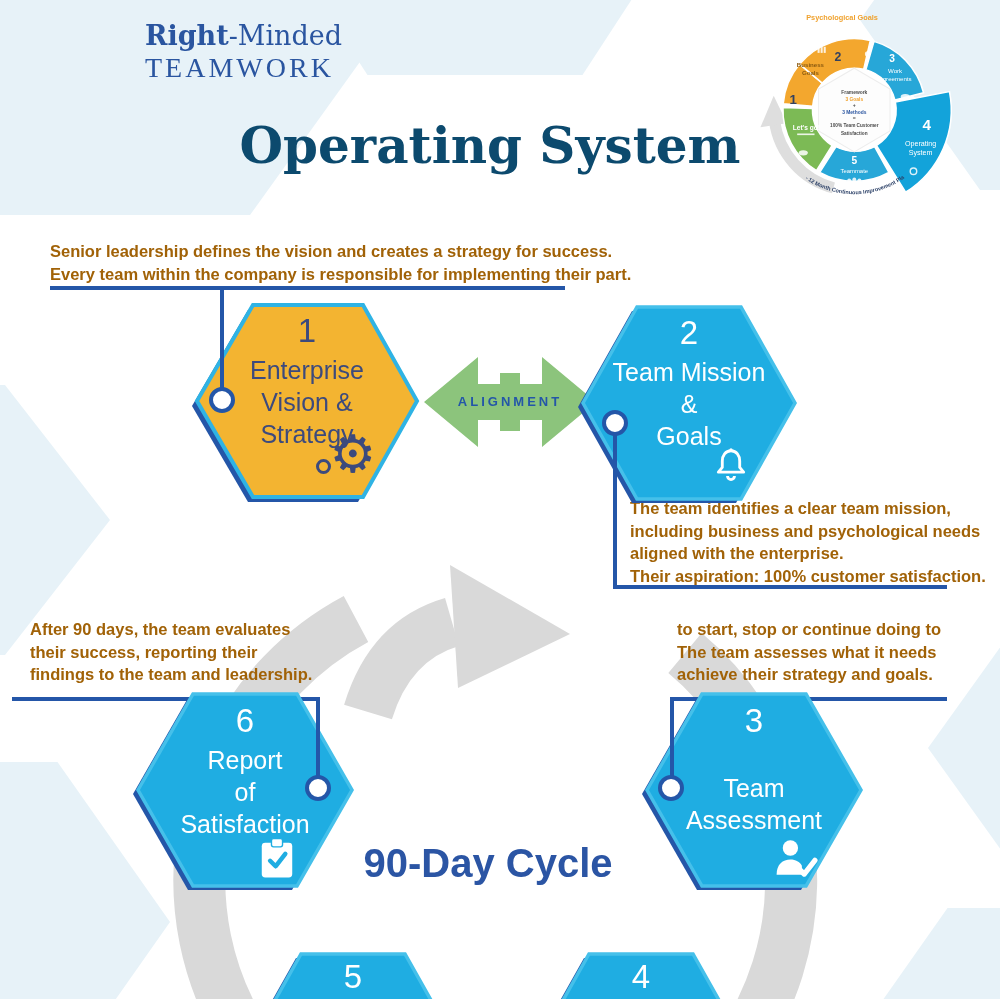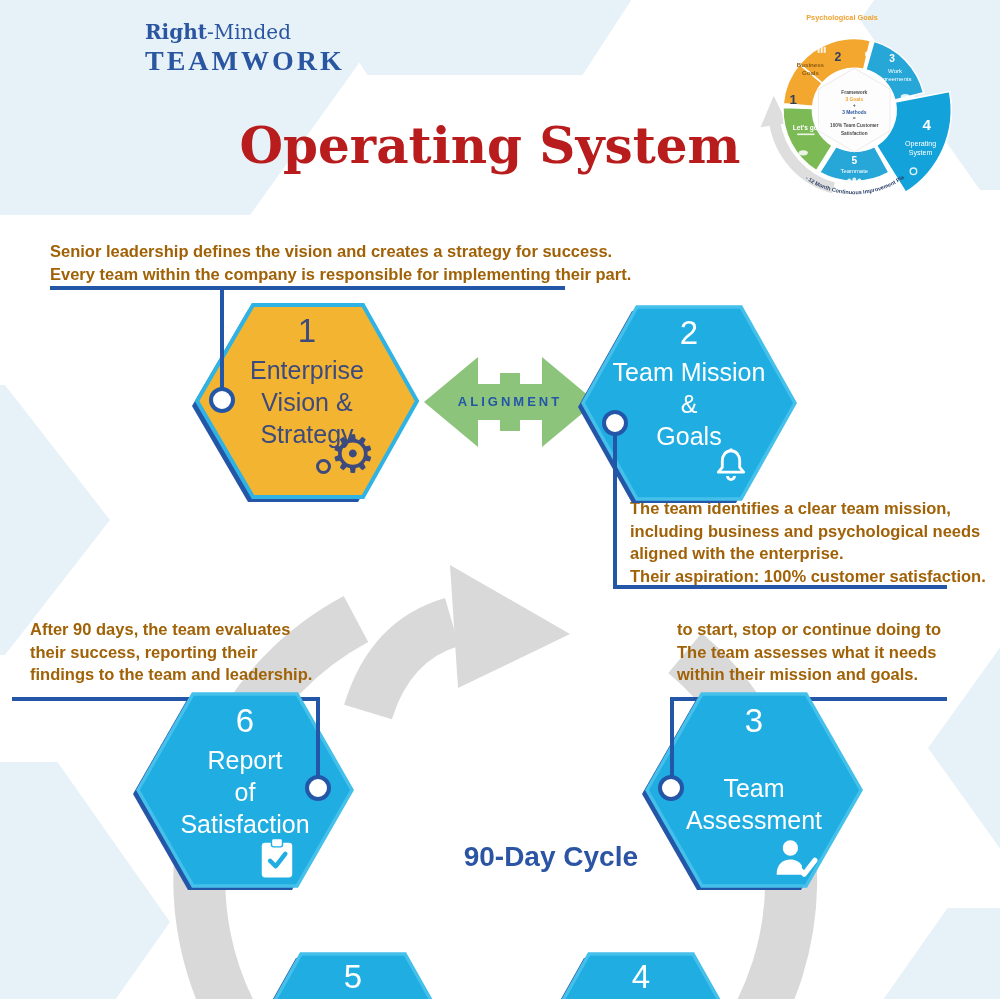--- a/index.html
+++ b/index.html
@@ -4,26 +4,26 @@
 <style>
   html,body{margin:0;padding:0;background:#fff;}
   #canvas{position:relative;width:1000px;height:999px;overflow:hidden;background:#ffffff;
           font-family:"Liberation Sans",sans-serif;}
   .abs{position:absolute;}
   
   .bg-hex{position:absolute;background:#e7f2f8;
           clip-path:polygon(25% 0,75% 0,100% 50%,75% 100%,25% 100%,0 50%);}
   
   .brand{position:absolute;left:145px;top:20px;color:#2a55a0;}
-  .brand-l1{font-family:"DejaVu Serif",serif;font-size:20px;}
+  .brand-l1{font-family:"DejaVu Serif",serif;font-size:27px;}
   .brand-l1 b{font-weight:bold;}
-  .brand-l2{font-family:"Liberation Serif",serif;font-size:28px;letter-spacing:3px;margin-top:1px;font-weight:bold;}
+  .brand-l2{font-family:"Liberation Serif",serif;font-size:28px;letter-spacing:3px;margin-top:1px;}
   
   .title{position:absolute;left:150px;top:116px;width:680px;text-align:center;
-         font-family:"DejaVu Serif",serif;font-weight:bold;font-size:50px;color:#b91c1c;}
+         font-family:"DejaVu Serif",serif;font-weight:bold;font-size:50px;color:#0c4a6e;}
   
   .note{position:absolute;color:#a16207;font-size:16.5px;line-height:22.5px;font-weight:bold;}
   .note div{white-space:nowrap;}
   
   .rule{position:absolute;background:#2456a8;}
   .marker{position:absolute;width:18px;height:18px;background:#fff;border:4.5px solid #2456a8;border-radius:50%;}
   
   .hex{position:absolute;}
   .hex svg{display:block;}
   .hx-shadow{fill:#2456a8;}
@@ -34,22 +34,22 @@
   .hex-num{font-size:33px;margin-top:14px;margin-bottom:4px;}
   .hex-line{font-size:25px;line-height:32px;}
   .gap30{height:28px;}
   .gear-wrap{position:absolute;right:46px;bottom:24px;}
   .gear{font-size:52px;color:#3c4a7d;line-height:1;}
   .gear-dot{position:absolute;left:-13px;bottom:6px;width:9px;height:9px;border:3px solid #3c4a7d;border-radius:50%;}
   
   .align-label{position:absolute;left:0;right:0;top:46px;text-align:center;
                font-size:13px;font-weight:bold;letter-spacing:3px;color:#2456a8;}
   
-  .cycle-label{position:absolute;left:338px;top:841px;width:300px;text-align:right;
-               font-size:28px;font-weight:bold;color:#2b55a4;}
+  .cycle-label{position:absolute;left:338px;top:841px;width:300px;text-align:center;
+               font-size:40px;font-weight:bold;color:#2b55a4;}
   
   .mini-t{font-family:"Liberation Sans",sans-serif;}
 </style>
 </head>
 <body>
 
 <div id="canvas">
 
   <div class="bg-hex" style="left:-170px;top:-175px;width:560px;height:390px"></div>
   <div class="bg-hex" style="left:260px;top:-255px;width:430px;height:330px"></div>
@@ -149,21 +149,21 @@
   <div class="note" style="left:30px;top:618px">
     <div>After 90 days, the team evaluates</div>
     <div>their success, reporting their</div>
     <div>findings to the team and leadership.</div>
   </div>
   <div class="rule" style="left:12px;top:697px;width:308px;height:4px"></div>
 
   <div class="note" style="left:677px;top:618px">
     <div>to start, stop or continue doing to</div>
     <div>The team assesses what it needs</div>
-    <div>within their mission and goals.</div>
+    <div>achieve their strategy and goals.</div>
   </div>
   <div class="rule" style="left:670px;top:697px;width:277px;height:4px"></div>
 
   <div class="abs" style="left:424px;top:348px;width:172px;height:108px">
     <svg width="172" height="108" viewBox="0 0 172 108">
       <polygon fill="#8cc47c" points="0,54 54,9 54,36 76,36 76,25 96,25 96,36 118,36 118,9 172,54 118,99 118,72 96,72 96,83 76,83 76,72 54,72 54,99"></polygon>
     </svg>
     <div class="align-label">ALIGNMENT</div>
   </div>
 

